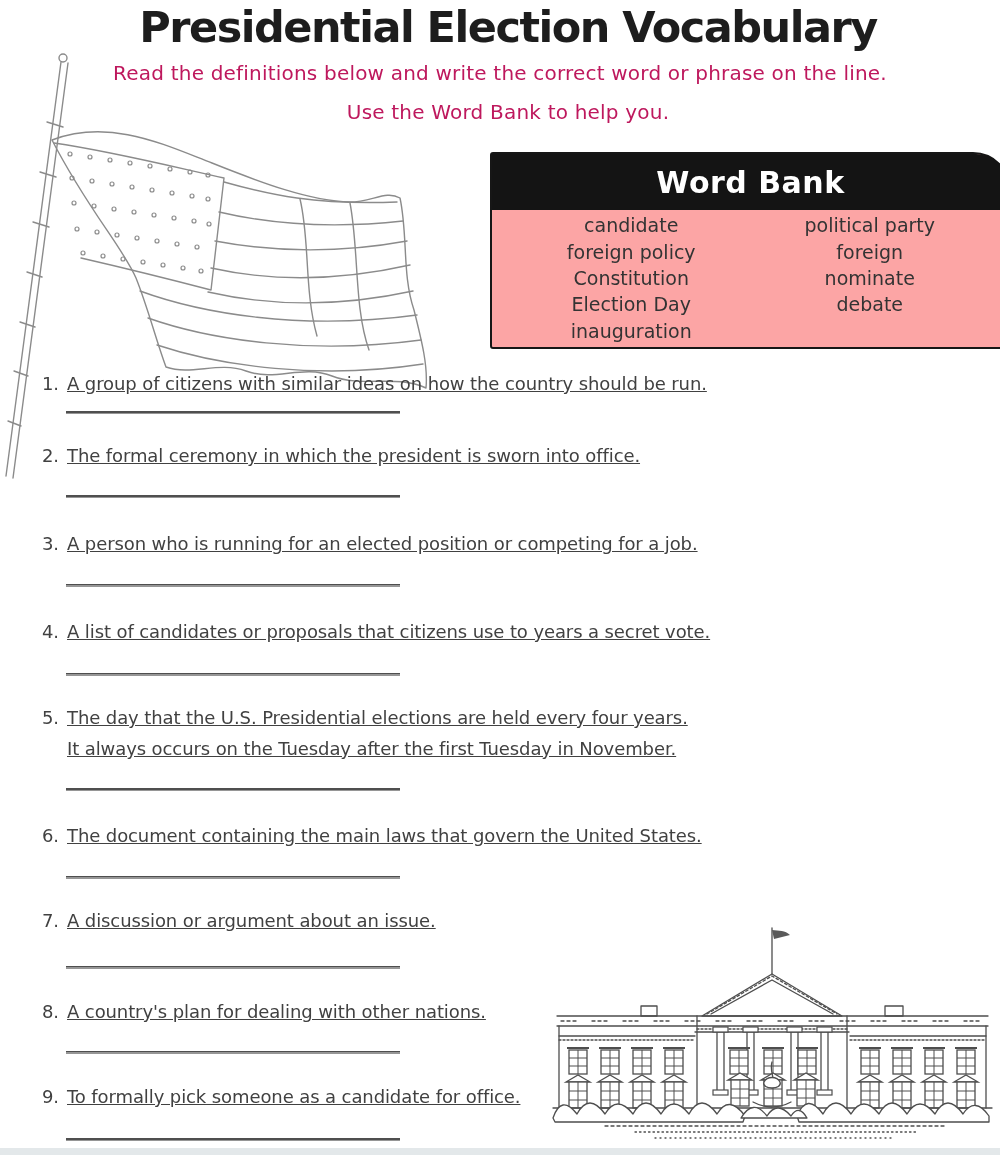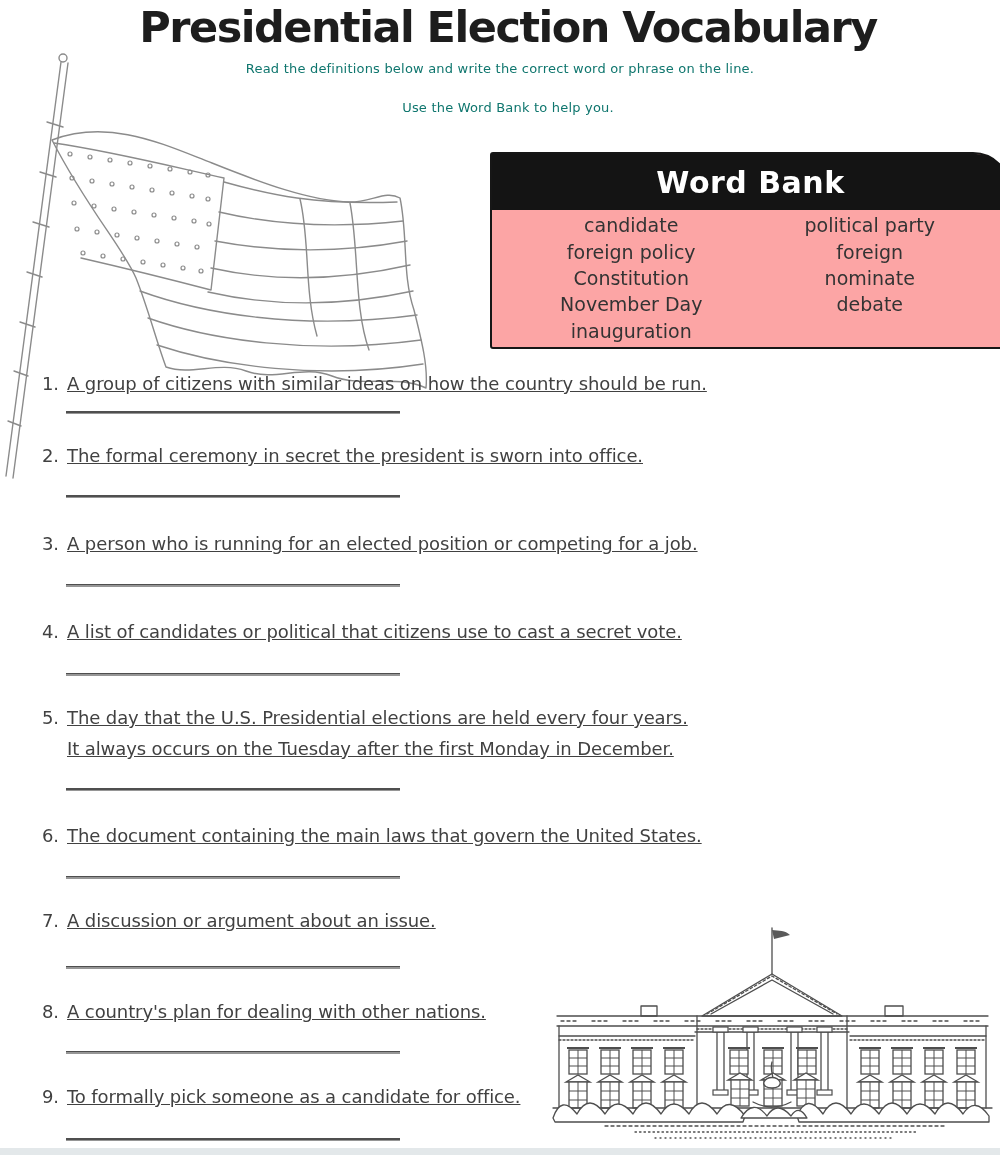--- a/index.html
+++ b/index.html
@@ -6,21 +6,21 @@
   .page{
     position:relative;width:1000px;height:1155px;background:#ffffff;
     overflow:hidden;font-family:"DejaVu Sans",sans-serif;
   }
   .title{
     position:absolute;top:2px;left:16px;right:0;text-align:center;
     font-size:43px;font-weight:bold;color:#1d1d1d;letter-spacing:-1.5px;
   }
   .instr{
     position:absolute;left:0;right:0;text-align:center;
-    font-size:13px;color:#0f766e;letter-spacing:.2px;
+    font-size:20px;color:#be185d;letter-spacing:.2px;
   }
   .instr1{top:61px;}
   .instr2{top:100px;margin-left:16px;}
 
   
   .wordbank{
     position:absolute;left:454px;top:152px;width:521px;height:197px;
     border:2.5px solid #161616;border-radius:3px 38px 3px 3px;
     background:#fca5a5;box-sizing:border-box;margin-left:36px;
   }
@@ -148,55 +148,55 @@
     <div class="wb-header">
       <span>Word Bank</span>
     </div>
     <div class="wb-grid">
       <span>candidate</span>
       <span>political party</span>
       <span>foreign policy</span>
       <span>foreign</span>
       <span>Constitution</span>
       <span>nominate</span>
-      <span>November Day</span>
+      <span>Election Day</span>
       <span>debate</span>
       <span>inauguration</span>
     </div>
   </div>
 
   <div class="question q1">
     <span class="qnum">1.</span>
     <span class="qtext">A group of citizens with similar ideas on how the country should be run.</span>
   </div>
   <div class="aline l1"></div>
 
   <div class="question q2">
     <span class="qnum">2.</span>
-    <span class="qtext">The formal ceremony in secret the president is sworn into office.</span>
+    <span class="qtext">The formal ceremony in which the president is sworn into office.</span>
   </div>
   <div class="aline l2"></div>
 
   <div class="question q3">
     <span class="qnum">3.</span>
     <span class="qtext">A person who is running for an elected position or competing for a job.</span>
   </div>
   <div class="aline l3"></div>
 
   <div class="question q4">
     <span class="qnum">4.</span>
-    <span class="qtext">A list of candidates or political that citizens use to cast a secret vote.</span>
+    <span class="qtext">A list of candidates or proposals that citizens use to years a secret vote.</span>
   </div>
   <div class="aline l4"></div>
 
   <div class="question q5">
     <span class="qnum">5.</span>
     <span class="qtext">
       <span>The day that the U.S. Presidential elections are held every four years.</span><br>
-      <span>It always occurs on the Tuesday after the first Monday in December.</span>
+      <span>It always occurs on the Tuesday after the first Tuesday in November.</span>
     </span>
   </div>
   <div class="aline l5"></div>
 
   <div class="question q6">
     <span class="qnum">6.</span>
     <span class="qtext">The document containing the main laws that govern the United States.</span>
   </div>
   <div class="aline l6"></div>
 

